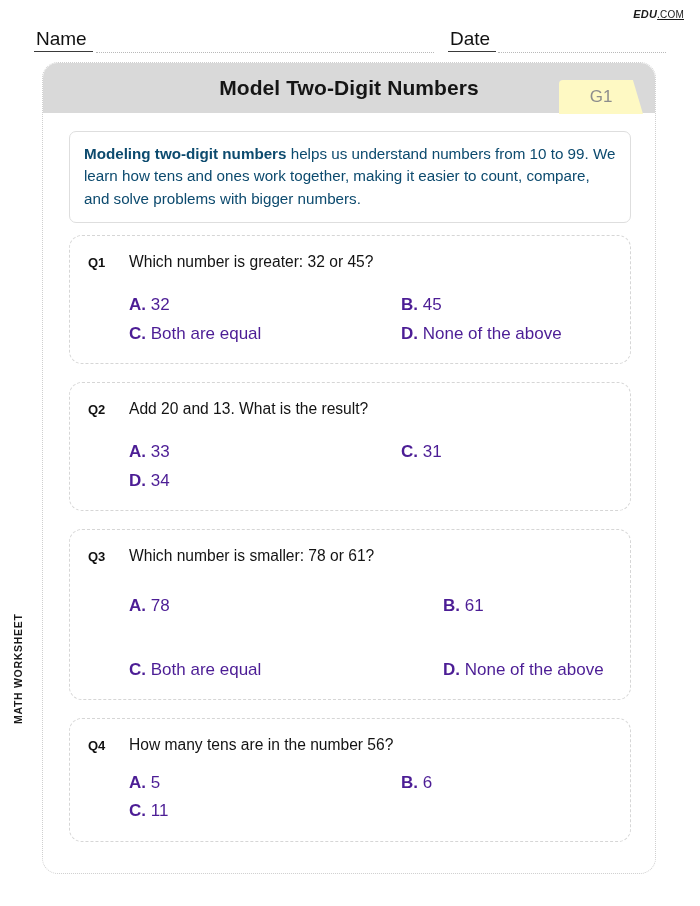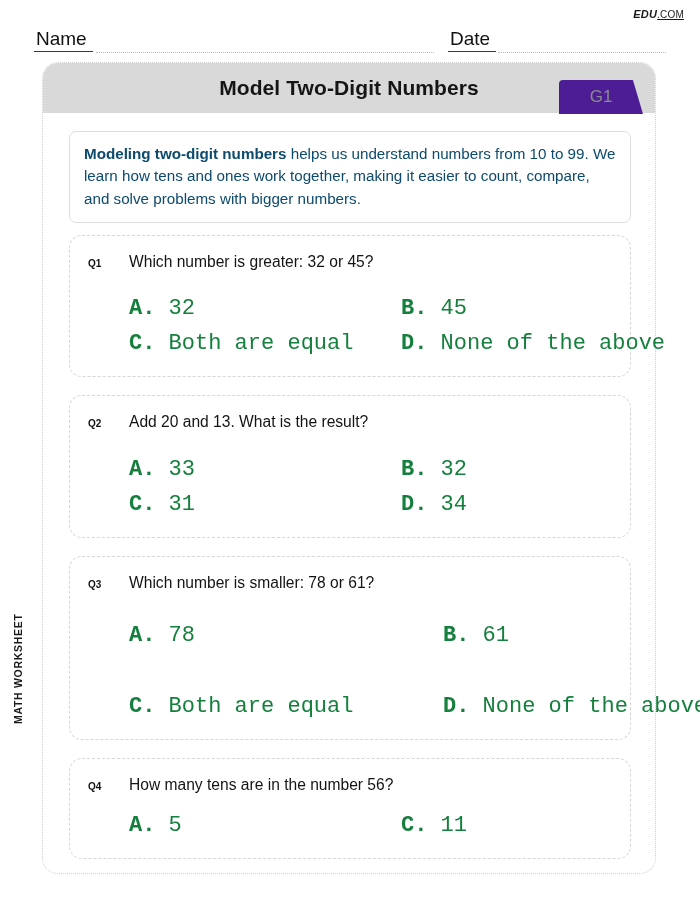--- a/index.html
+++ b/index.html
@@ -101,21 +101,21 @@
     color: #151515;
     letter-spacing: .1px;
     text-align: center;
   }
   .grade-badge {
     position: absolute;
     right: 12px;
     bottom: -1px;
     width: 84px;
     height: 34px;
-    background: #4c1d95;
+    background: #fef9c3;
     color: #8d8d8d;
     font-size: 17px;
     display: flex;
     align-items: center;
     justify-content: center;
     clip-path: polygon(0% 0%, 88% 0%, 100% 100%, 0% 100%);
     border-top-left-radius: 4px;
   }
 
   
@@ -151,44 +151,43 @@
     border-radius: 13px;
     background: #fff;
     padding: 16px 18px 18px 18px;
     margin-bottom: 18px;
   }
   .q-head {
     display: flex;
     align-items: baseline;
   }
   .q-num {
-    font-size: 10px;
+    font-size: 13px;
     font-weight: bold;
     color: #111;
     width: 41px;
     flex: 0 0 41px;
   }
   .q-text {
     font-size: 15.6px;
     color: #141414;
     line-height: 1.3;
   }
   .q-options {
     margin-top: 22px;
     margin-left: 41px;
     display: grid;
     grid-template-columns: 272px 1fr;
     row-gap: 6px;
   }
   .opt {
-    font-size: 22px;
-    color: #15803d;
+    font-size: 17px;
+    color: #4c1d95;
     line-height: 1.32;
     white-space: nowrap;
-    font-family: Liberation Mono, monospace;
   }
   .opt .letter {
     font-weight: bold;
   }
 
   .q-card.tight .q-options { margin-top: 16px; }
   .q-card.loose .q-options { margin-top: 28px; gap: 42px; }
 
   
   .side-label {
@@ -248,21 +247,20 @@
       </div>
     </div>
 
     <div class="q-card">
       <div class="q-head">
         <span class="q-num">Q2</span>
         <span class="q-text">Add 20 and 13. What is the result?</span>
       </div>
       <div class="q-options">
         <div class="opt"><span class="letter">A.</span> <span>33</span></div>
-        <div class="opt"><span class="letter">B.</span> <span>32</span></div>
         <div class="opt"><span class="letter">C.</span> <span>31</span></div>
         <div class="opt"><span class="letter">D.</span> <span>34</span></div>
       </div>
     </div>
 
     <div class="q-card loose">
       <div class="q-head">
         <span class="q-num">Q3</span>
         <span class="q-text">Which number is smaller: 78 or 61?</span>
       </div>
@@ -274,20 +272,21 @@
       </div>
     </div>
 
     <div class="q-card tight">
       <div class="q-head">
         <span class="q-num">Q4</span>
         <span class="q-text">How many tens are in the number 56?</span>
       </div>
       <div class="q-options">
         <div class="opt"><span class="letter">A.</span> <span>5</span></div>
+        <div class="opt"><span class="letter">B.</span> <span>6</span></div>
         <div class="opt"><span class="letter">C.</span> <span>11</span></div>
       </div>
     </div>
 
   </div>
 </div>
 
 <div class="side-label">MATH WORKSHEET</div>
 
 </body></html>

